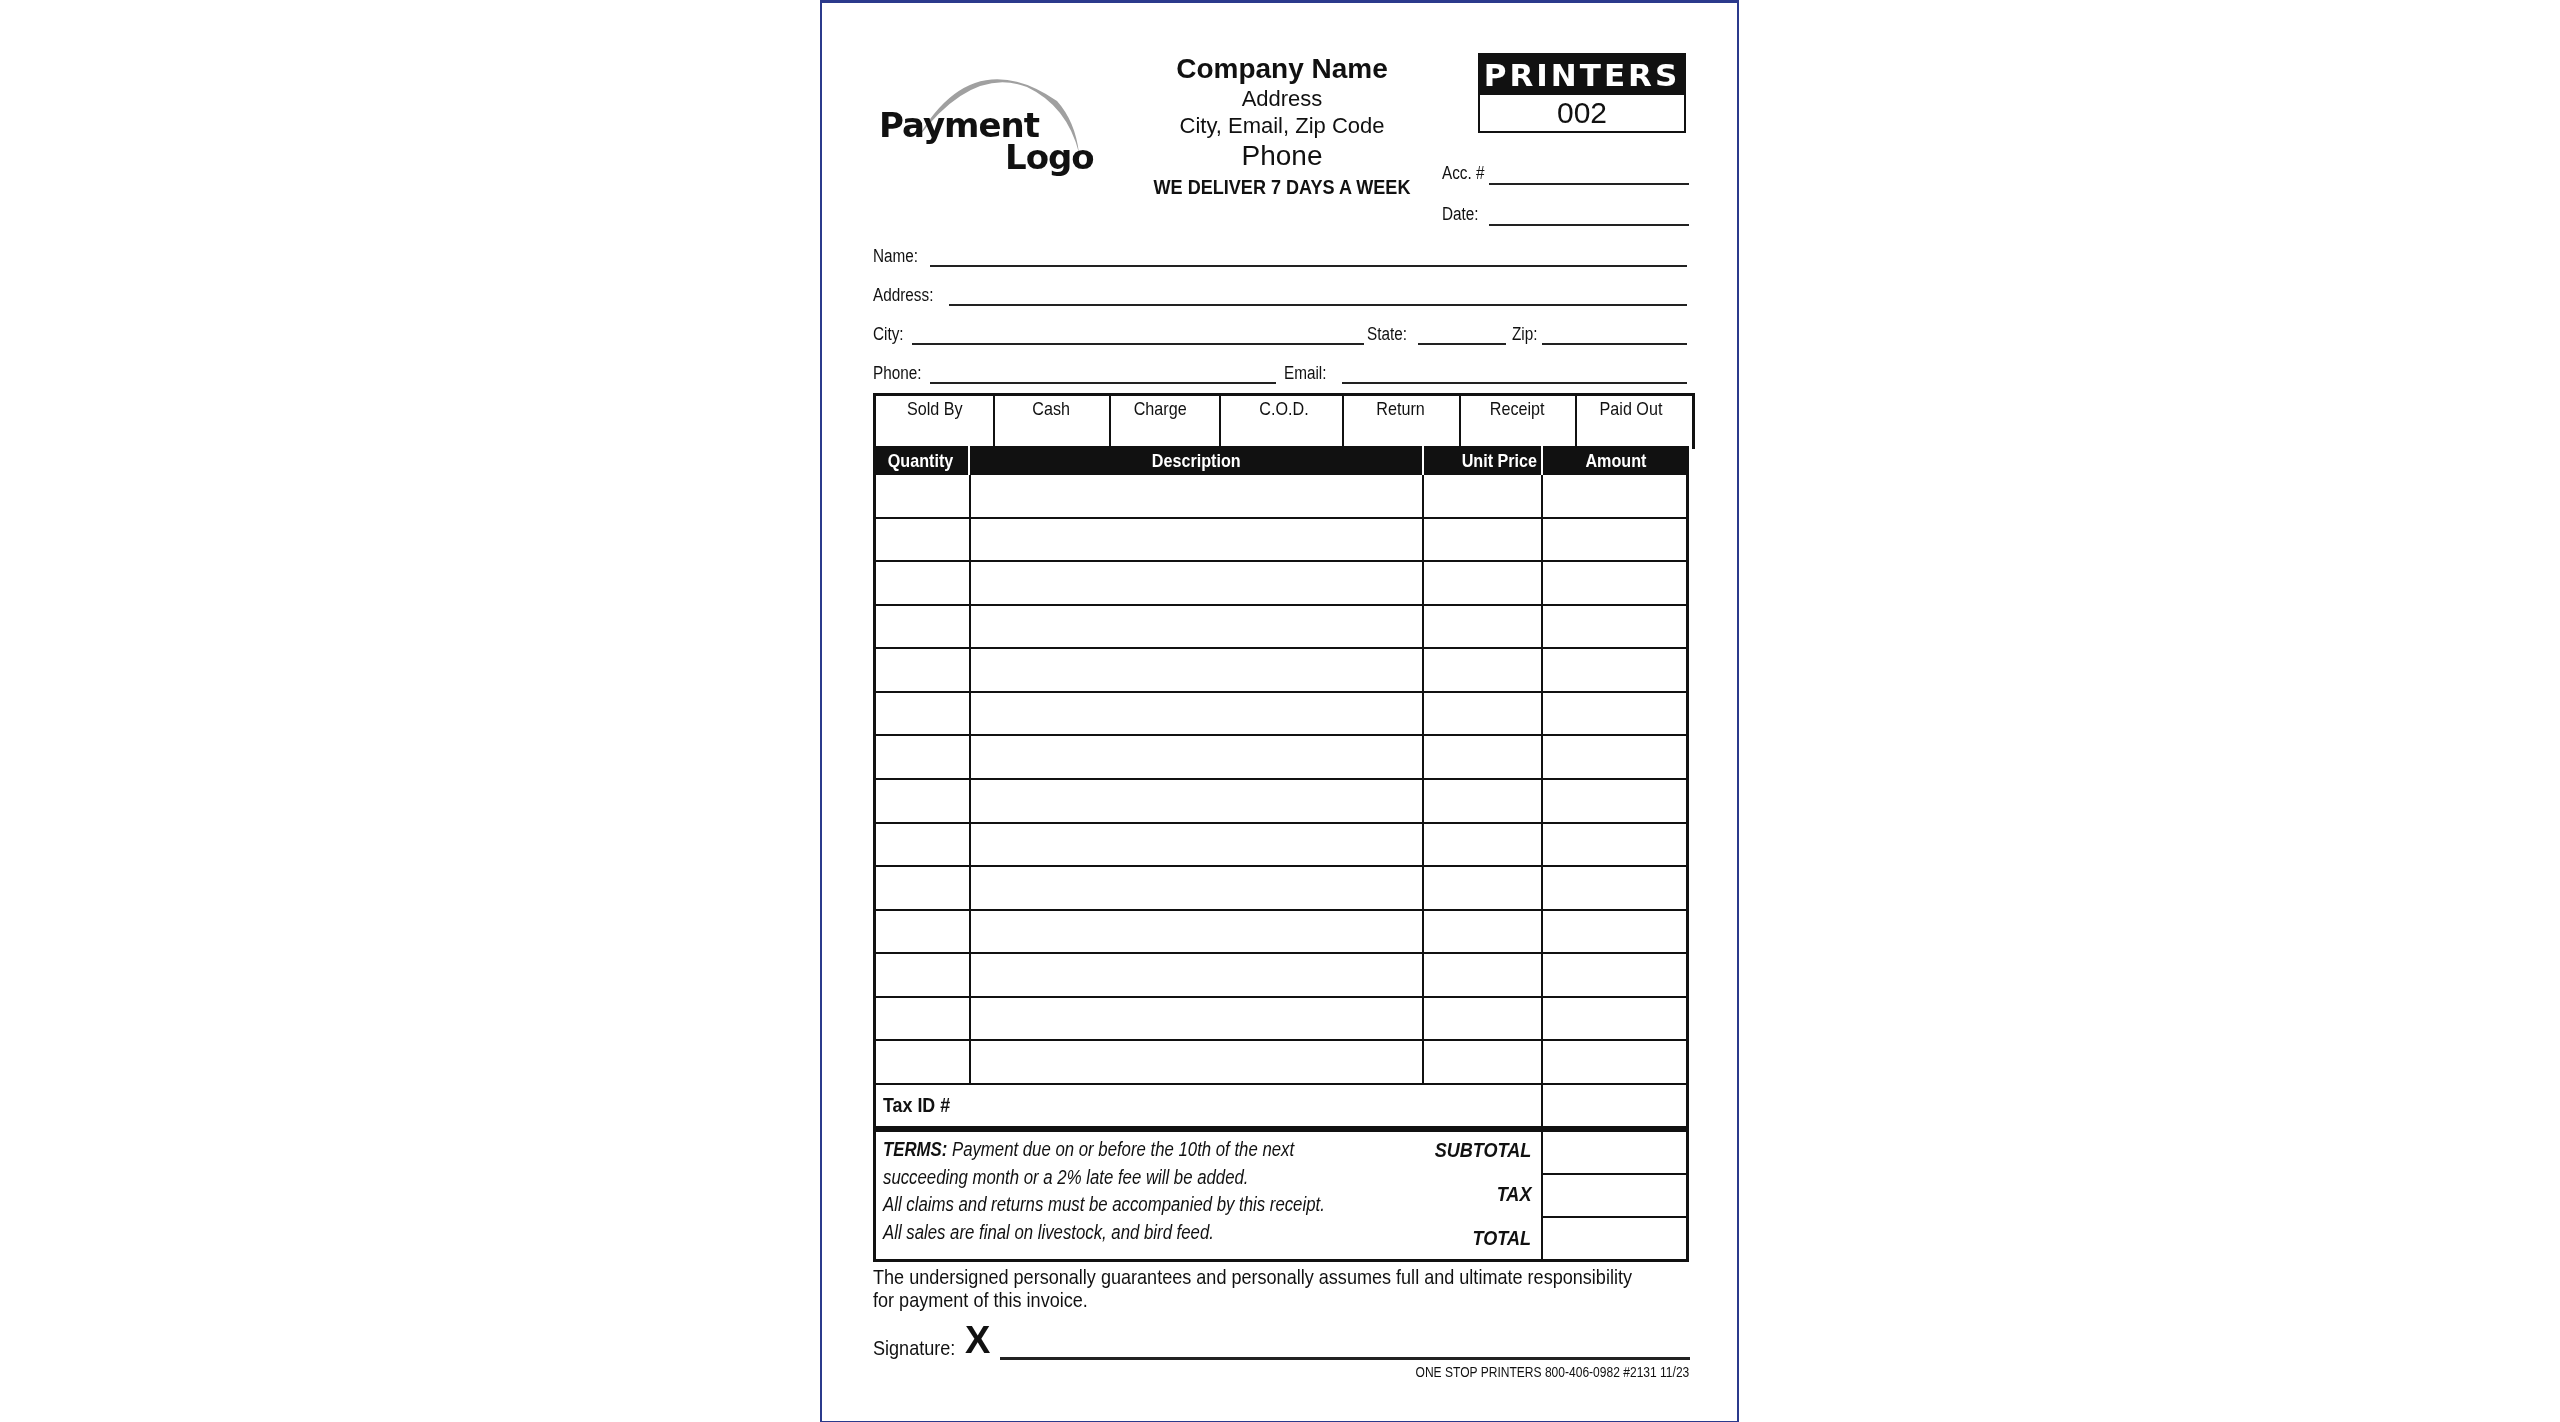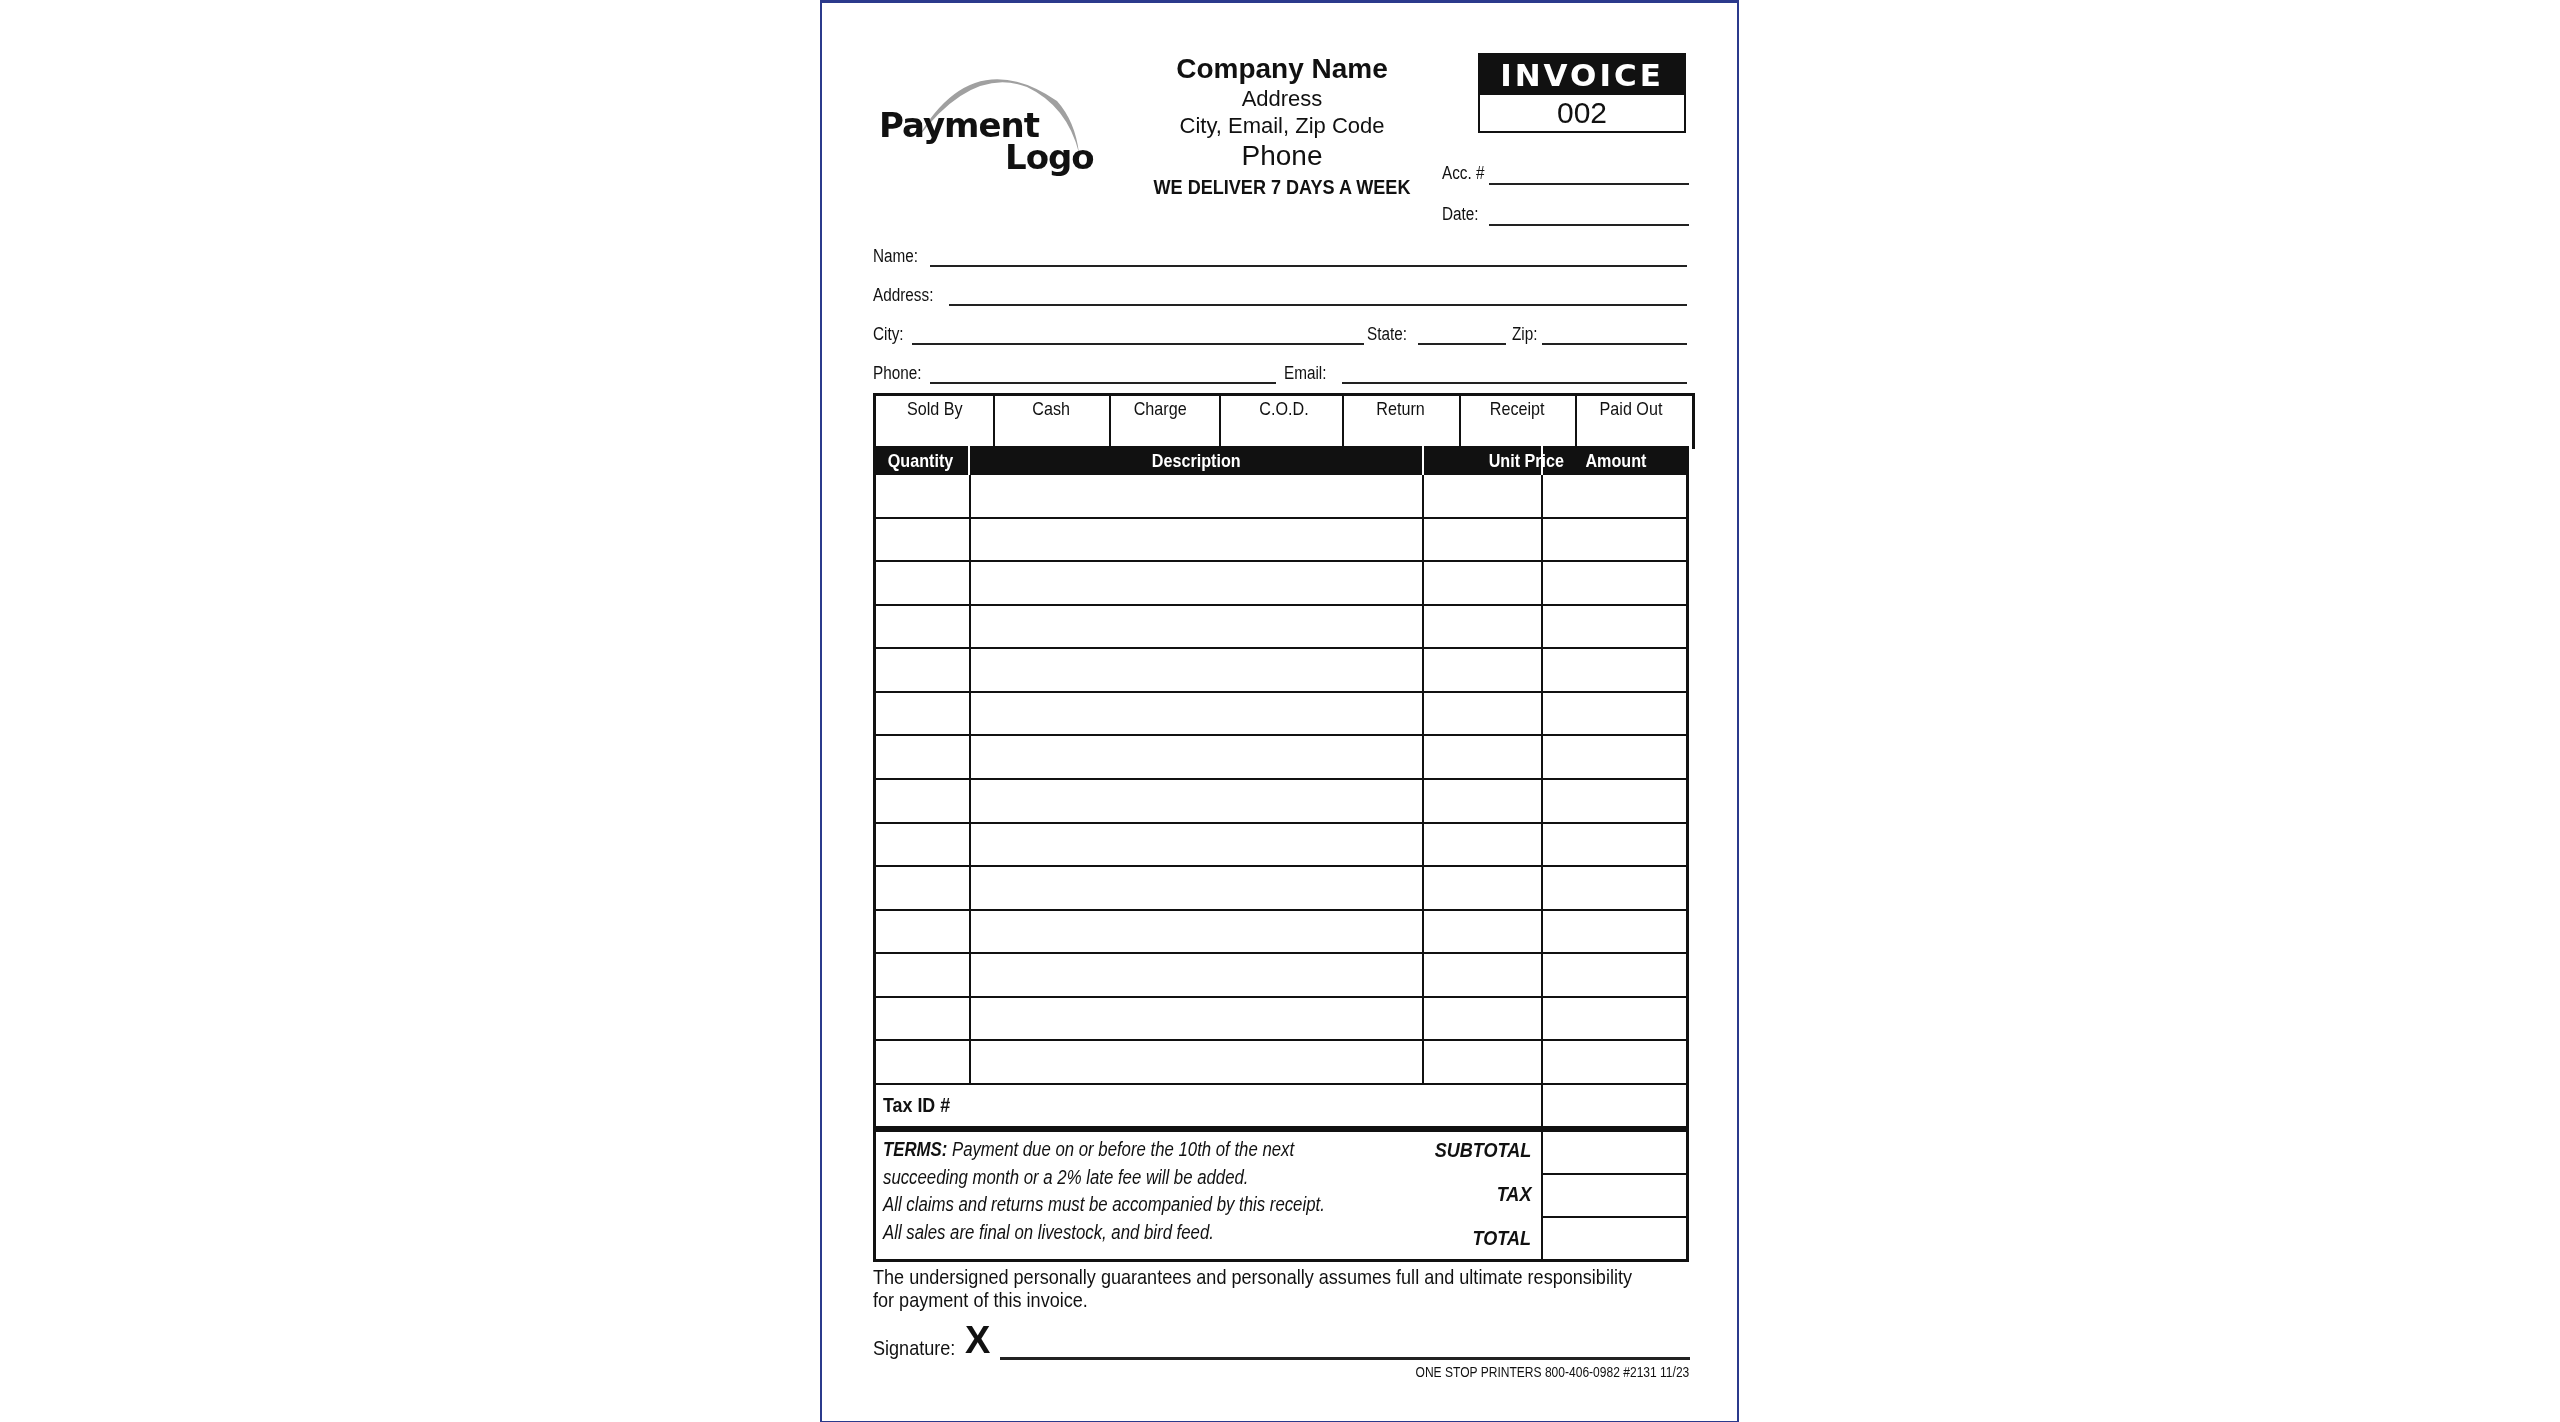--- a/index.html
+++ b/index.html
@@ -57,21 +57,21 @@
 
   <div class="abs company" style="left:300px;top:50px;width:320px;">
     <div class="name">Company Name</div>
     <div class="line">Address</div>
     <div class="line">City, Email, Zip Code</div>
     <div class="phone">Phone</div>
     <span class="deliver" style="transform-origin:center;">WE DELIVER 7 DAYS A WEEK</span>
   </div>
 
   <div class="abs invbox" style="left:656px;top:50px;">
-    <div class="head">INVOICE</div>
+    <div class="head">PRINTERS</div>
     <div class="num">002</div>
   </div>
 
   <div class="flabel" style="left:620px;top:160px;">Acc. #</div>
   <div class="uline" style="left:667px;top:180px;width:200px;"></div>
   <div class="flabel" style="left:620px;top:201px;">Date:</div>
   <div class="uline" style="left:667px;top:221px;width:200px;"></div>
 
   <div class="flabel" style="left:51px;top:243px;">Name:</div>
   <div class="uline" style="left:108px;top:262px;width:757px;"></div>
@@ -99,21 +99,21 @@
     <div class="paycell" style="left:466px;width:117px;"><span>Return</span></div>
     <div class="paycell" style="left:583px;width:116px;"><span>Receipt</span></div>
     <div class="paycell" style="left:699px;width:111px;border-right:none;"><span>Paid Out</span></div>
   </div>
 
   <div class="tbl hdr">
     <div class="hcell" style="left:0;width:95px;"><span>Quantity</span></div>
     <div class="hsep" style="left:95px;"></div>
     <div class="hcell" style="left:97px;width:452px;"><span>Description</span></div>
     <div class="hsep" style="left:549px;"></div>
-    <div class="hcell" style="left:584px;width:139px;"><span>Unit Price</span></div>
+    <div class="hcell" style="left:557px;width:139px;"><span>Unit Price</span></div>
     <div class="hsep" style="left:668px;"></div>
     <div class="hcell" style="left:670px;width:146px;"><span>Amount</span></div>
   </div>
 
   <div class="tbl rows" id="rows">
     <div class="vline" style="left:93px;height:610px;"></div>
     <div class="vline" style="left:546px;height:610px;"></div>
     <div class="vline" style="left:665px;height:610px;"></div>
   <div class="row" style="top: 0px; height: 43.5714px;">
         <div class="cell" style="left: 0px; top: 0px; width: 93px; height: 41.5714px;"></div>

